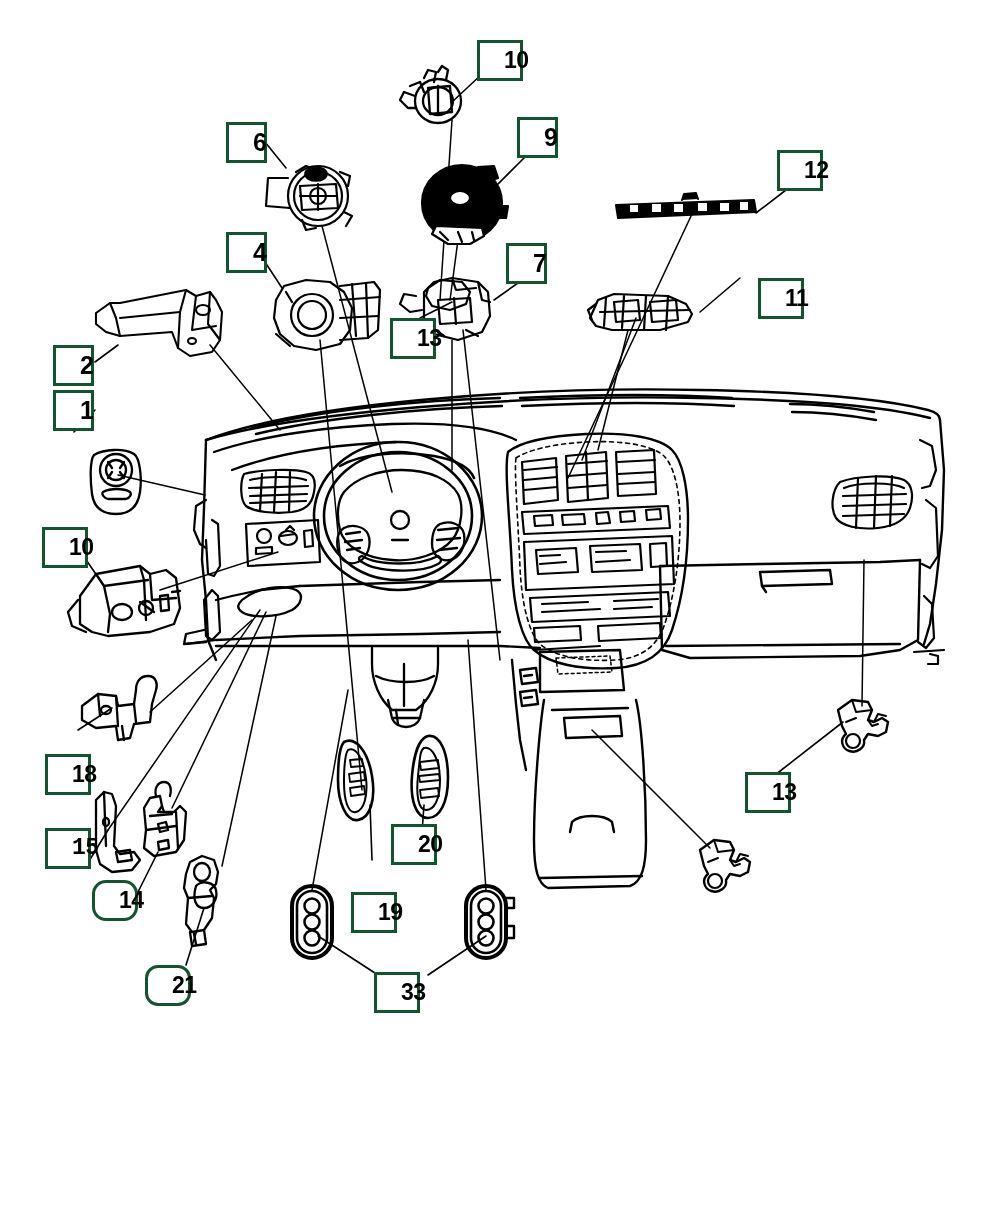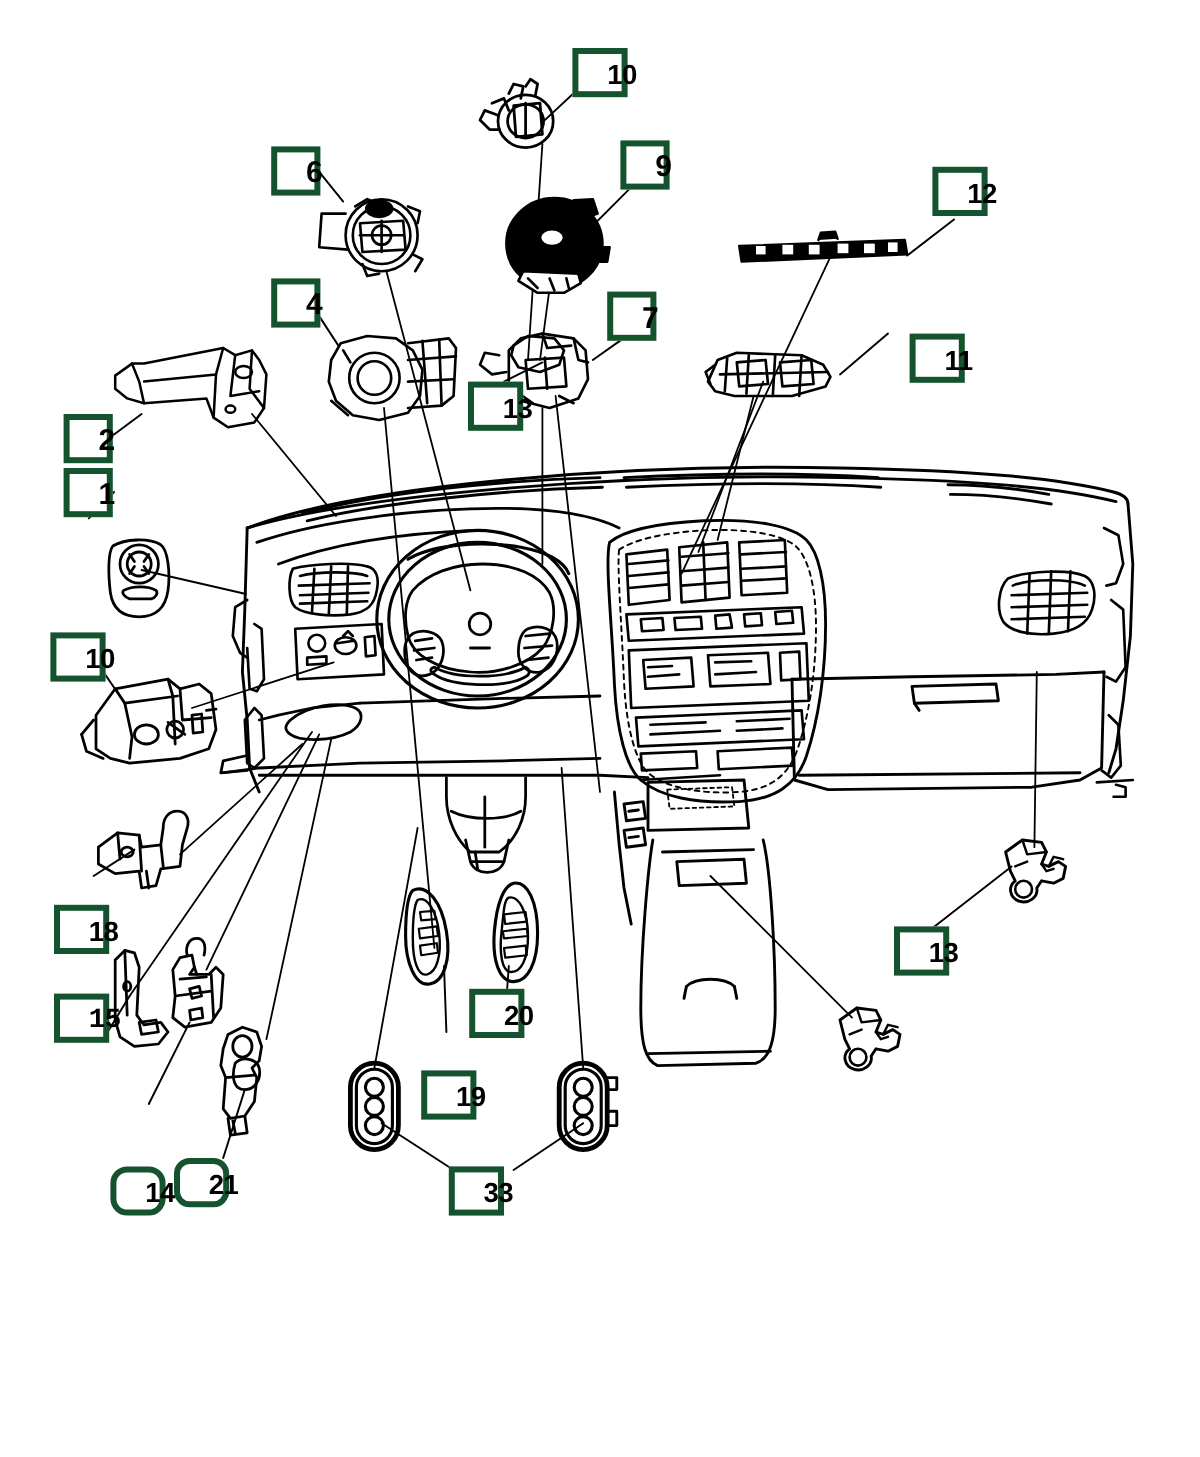--- a/index.html
+++ b/index.html
@@ -30,21 +30,21 @@
     left: 0; top: 0;
     width: 1000px;
     height: 1214px;
     pointer-events: none;
   }
   .callout {
     position: absolute;
     box-sizing: border-box;
     width: 41px;
     height: 41px;
-    border: 5px solid #14532d;
+    border: 3px solid #14532d;
     background: #ffffff;
     color: #000;
     font-family: "Liberation Sans", sans-serif;
     font-weight: bold;
     font-size: 25px;
     line-height: 35px;
     text-align: center;
     letter-spacing: -0.5px;
     pointer-events: auto;
     cursor: default;
@@ -557,26 +557,26 @@
 
   <div id="callout-layer">
     <div class="callout" style="left:53px;  top:345px;">2</div>
     <div class="callout" style="left:53px;  top:390px;">1</div>
     <div class="callout" style="left:226px; top:122px;">6</div>
     <div class="callout" style="left:226px; top:232px;">4</div>
     <div class="callout wide small-num" style="left:477px; top:40px;">10</div>
     <div class="callout" style="left:517px; top:117px;">9</div>
     <div class="callout" style="left:506px; top:243px;">7</div>
     <div class="callout wide small-num" style="left:390px; top:318px;">13</div>
-    <div class="callout wide small-num" style="left:777px; top:139px;">12</div>
+    <div class="callout wide small-num" style="left:777px; top:150px;">12</div>
     <div class="callout wide small-num" style="left:758px; top:278px;">11</div>
     <div class="callout wide small-num" style="left:42px;  top:527px;">10</div>
     <div class="callout wide small-num" style="left:45px;  top:728px;margin-top:26px;">18</div>
     <div class="callout wide small-num" style="left:45px;  top:828px;font-family:Liberation Mono, monospace;">15</div>
-    <div class="callout wide small-num" style="left:92px;  top:972px;border-radius:14px;">14</div>
+    <div class="callout wide small-num" style="left:92px;  top:880px;border-radius:14px;">14</div>
     <div class="callout wide small-num" style="left:145px; top:965px;border-radius:13px;">21</div>
     <div class="callout wide small-num" style="left:351px; top:860px;margin-top:32px;">19</div>
     <div class="callout wide small-num" style="left:391px; top:824px;">20</div>
     <div class="callout wide small-num" style="left:374px; top:972px;">33</div>
     <div class="callout wide small-num" style="left:745px; top:772px;">13</div>
   </div>
 
 </div>
 
 </body></html>

